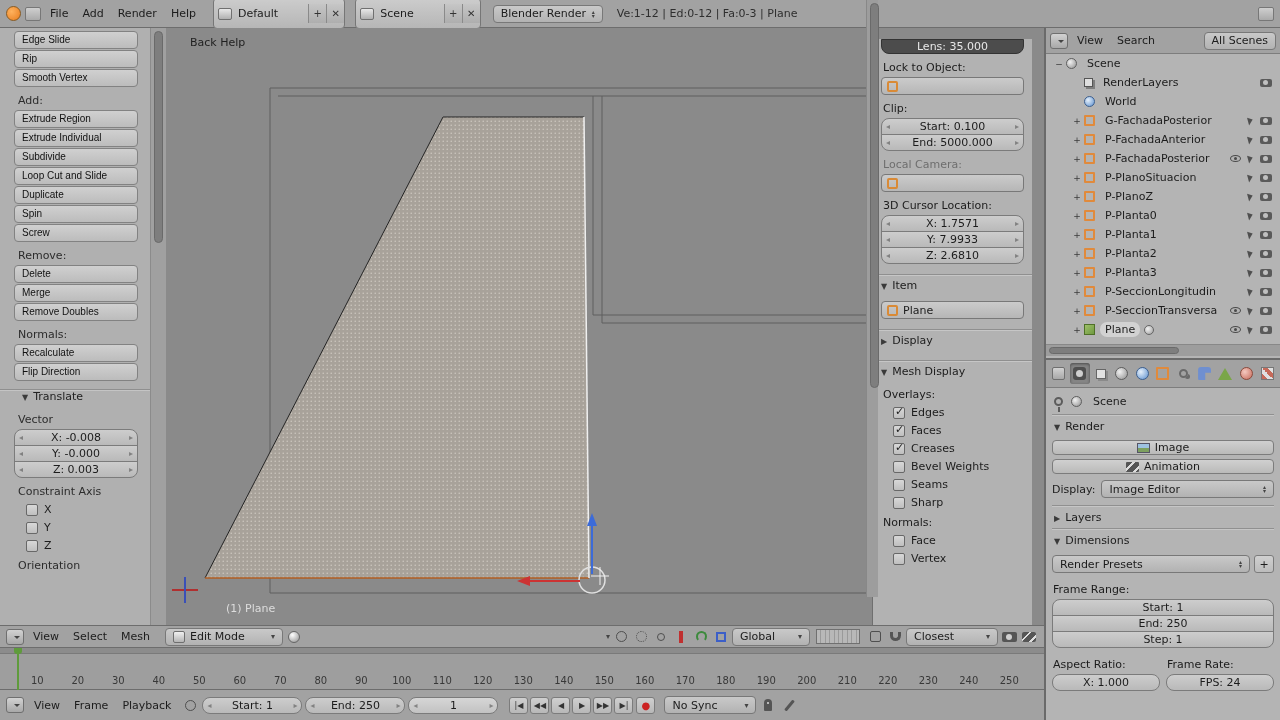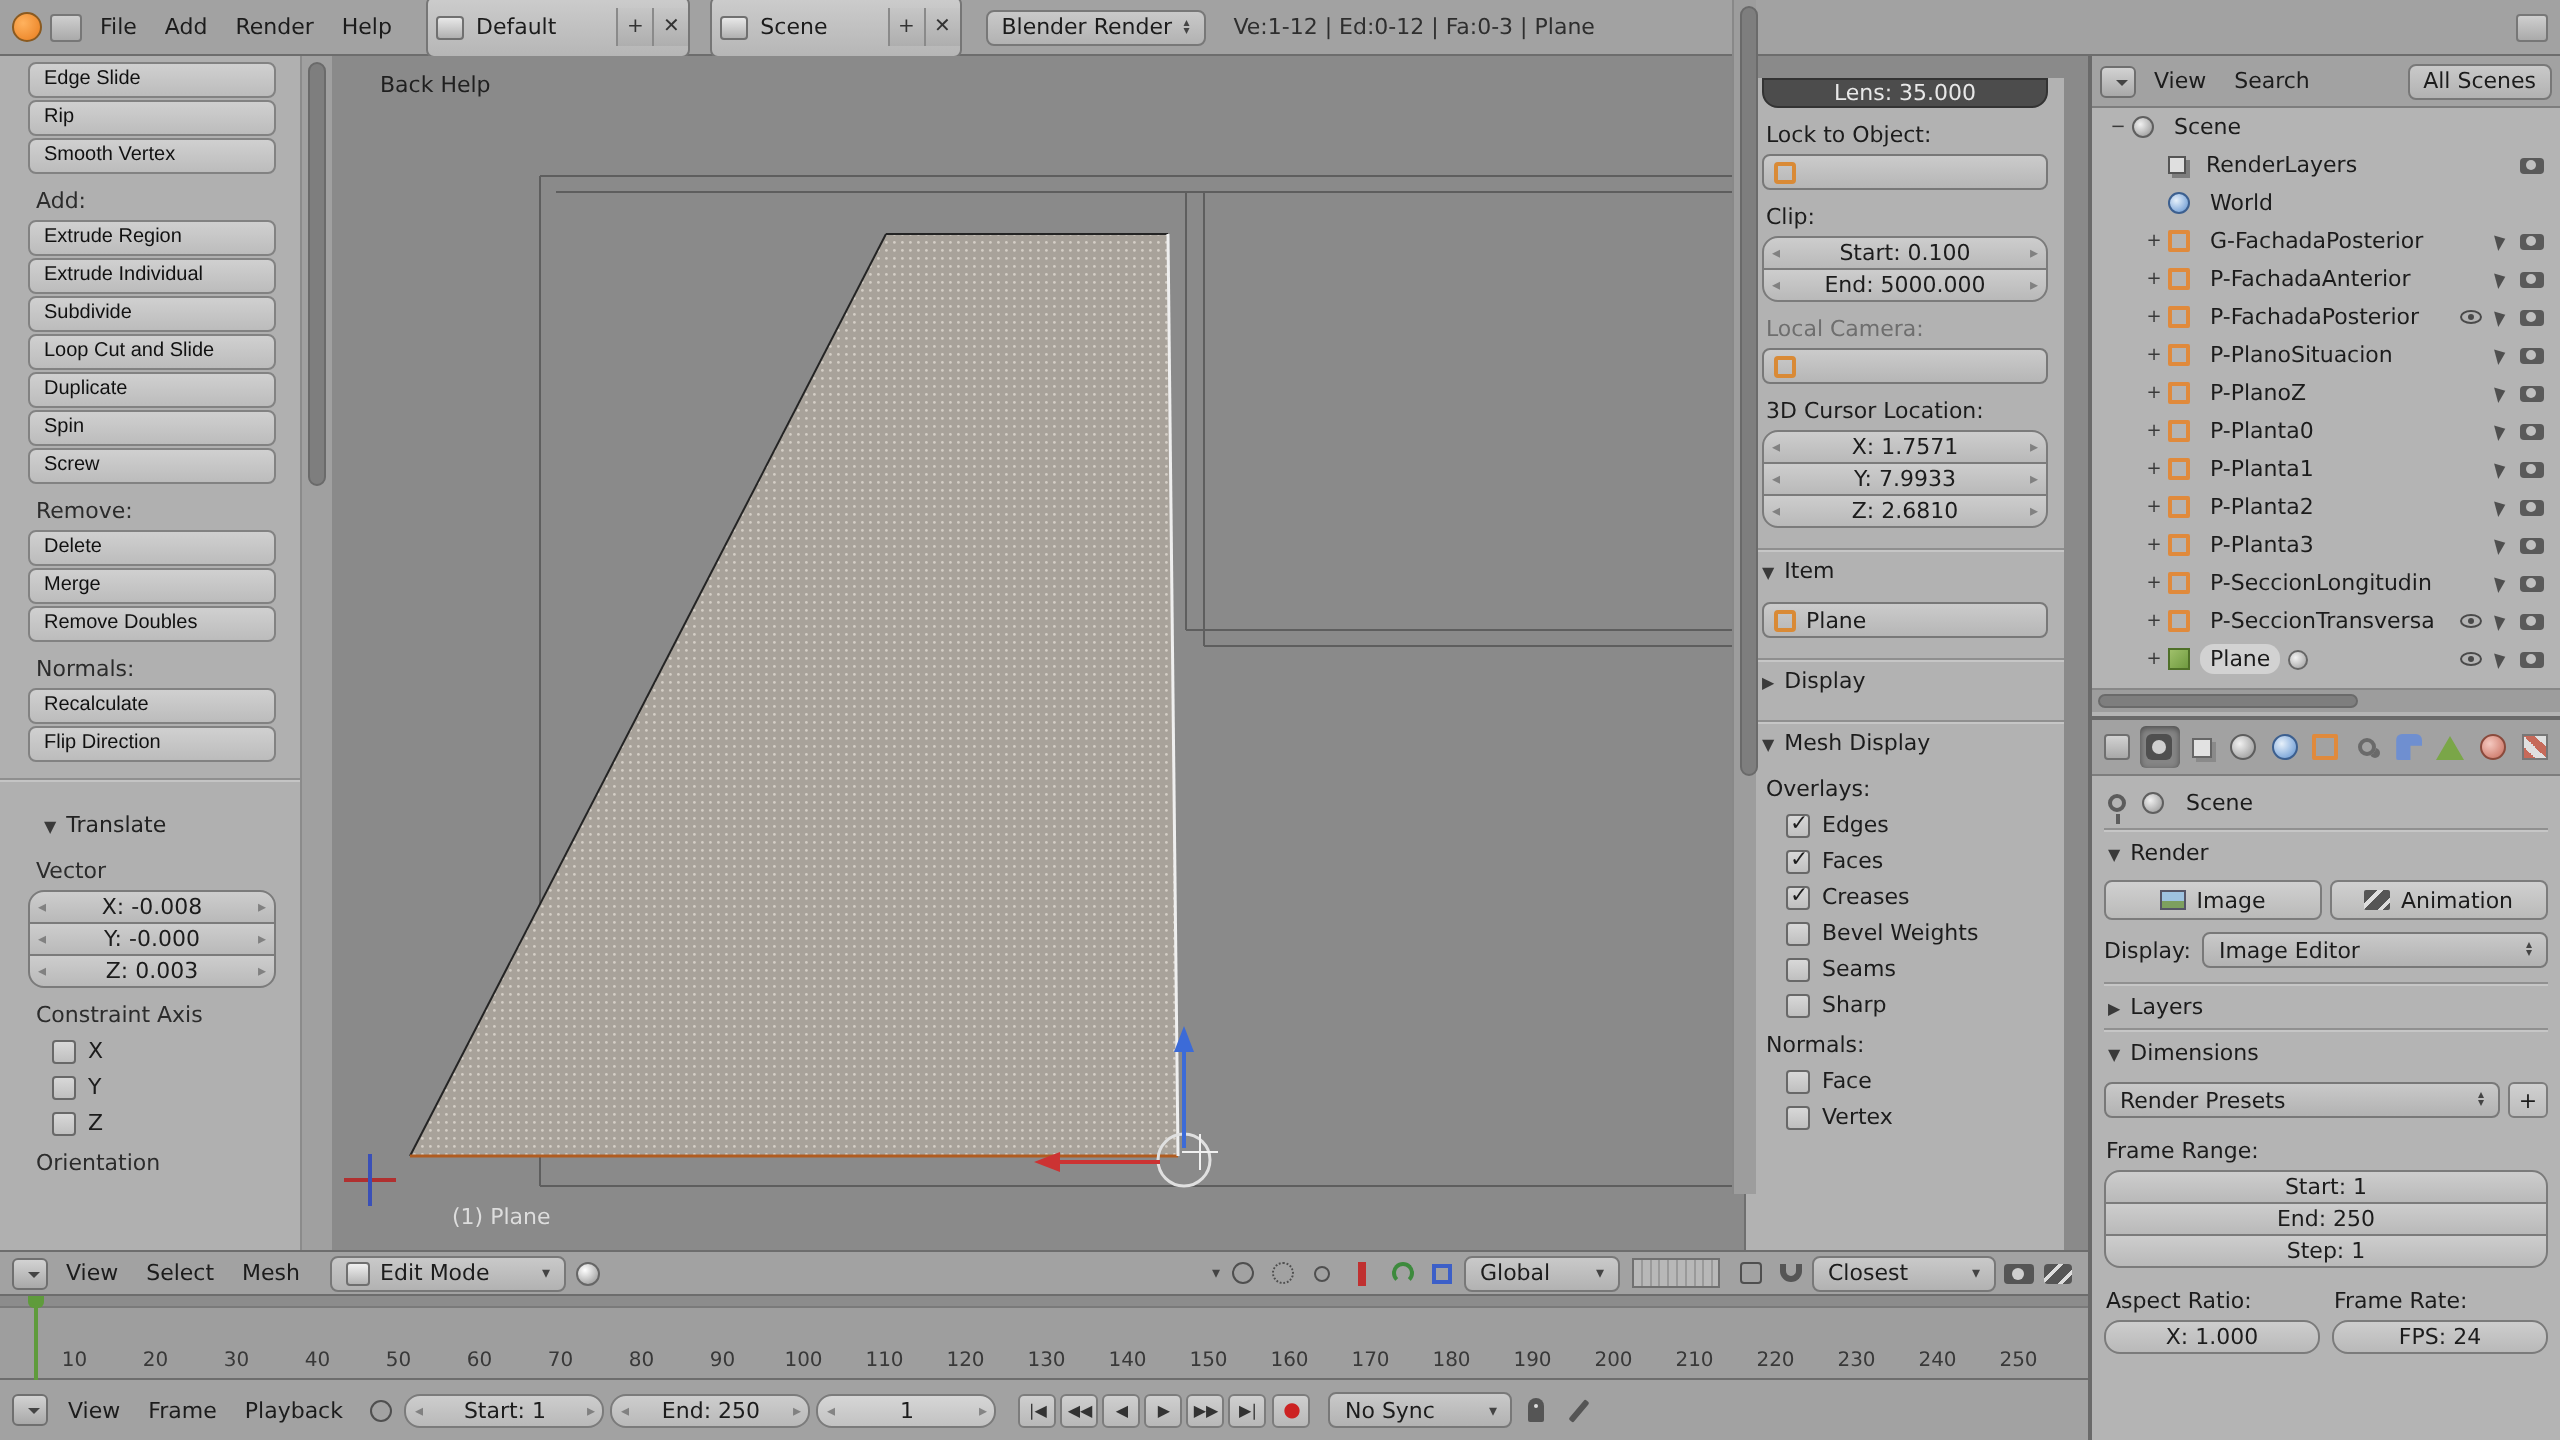--- a/index.html
+++ b/index.html
@@ -12,21 +12,21 @@
            background:linear-gradient(#cdcdcd,#b9b9b9); border:1px solid #7b7b7b; border-radius:8px; font-size:11px; }
   .field .arr { position:absolute; top:3px; font-size:8px; color:#55555599; }
   .arr.l { left:4px; } .arr.r { right:4px; }
   .stack .field { border-radius:0; margin-top:-1px; }
   .stack .field:first-child { border-radius:8px 8px 0 0; margin-top:0; }
   .stack .field:last-child { border-radius:0 0 8px 8px; }
   .dropdown { display:flex; align-items:center; gap:5px; height:18px; padding:0 7px;
               background:linear-gradient(#c9c9c9,#b2b2b2); border:1px solid #787878; border-radius:4px; }
   .dd-caret { margin-left:auto; font-size:8px; color:#444; }
   .dd2 { margin-left:auto; display:flex; flex-direction:column; line-height:4px; font-size:6px; color:#444; }
-  .panel-header { display:flex; align-items:flex-end; gap:5px; padding:16px 6px 3px 8px; font-size:11px; color:#222; }
+  .panel-header { display:flex; align-items:flex-end; gap:5px; padding:0 6px 3px 8px; font-size:11px; color:#222; }
   .tri::before { content:"▼"; font-size:8px; color:#3a3a3a; }
   .tri.closed::before { content:"▶"; }
   .cbrow { display:flex; align-items:center; gap:6px; margin:5px 0 5px 12px; }
   .cb { width:12px; height:12px; border:1px solid #686868; border-radius:2px;
         background:linear-gradient(#d8d8d8,#bfbfbf); position:relative; flex:0 0 auto; }
   .cb.checked::after { content:"✓"; position:absolute; top:-3px; left:1px; font-size:11px; font-weight:bold; color:#1d1d1d; }
   .hicon { display:inline-flex; align-items:center; justify-content:center; width:18px; height:18px;
            border-radius:3px; color:#3c3c3c; }
   .label-dim { color:#6e6e6e; }
 
@@ -781,21 +781,21 @@
     <div id="prop-breadcrumb">
       <span class="pin-ic"></span>
       <span class="oicon" data-icon="scene"></span>
       <span>Scene</span>
     </div>
     <div class="prop-sec">
       <div class="prophdr">
         <span class="tri"></span>
         <span>Render</span>
       </div>
-      <div style="display:flex;gap:4px;margin:3px 0 6px;">
+      <div style="display:flex;gap:4px;margin:3px 0 6px;flex-direction:column;">
         <span class="pbtn">
           <span class="img-ic"></span>
           <span>Image</span>
         </span>
         <span class="pbtn">
           <span class="anim-ic"></span>
           <span>Animation</span>
         </span>
       </div>
       <div style="display:flex;align-items:center;gap:6px;margin-bottom:7px;">

